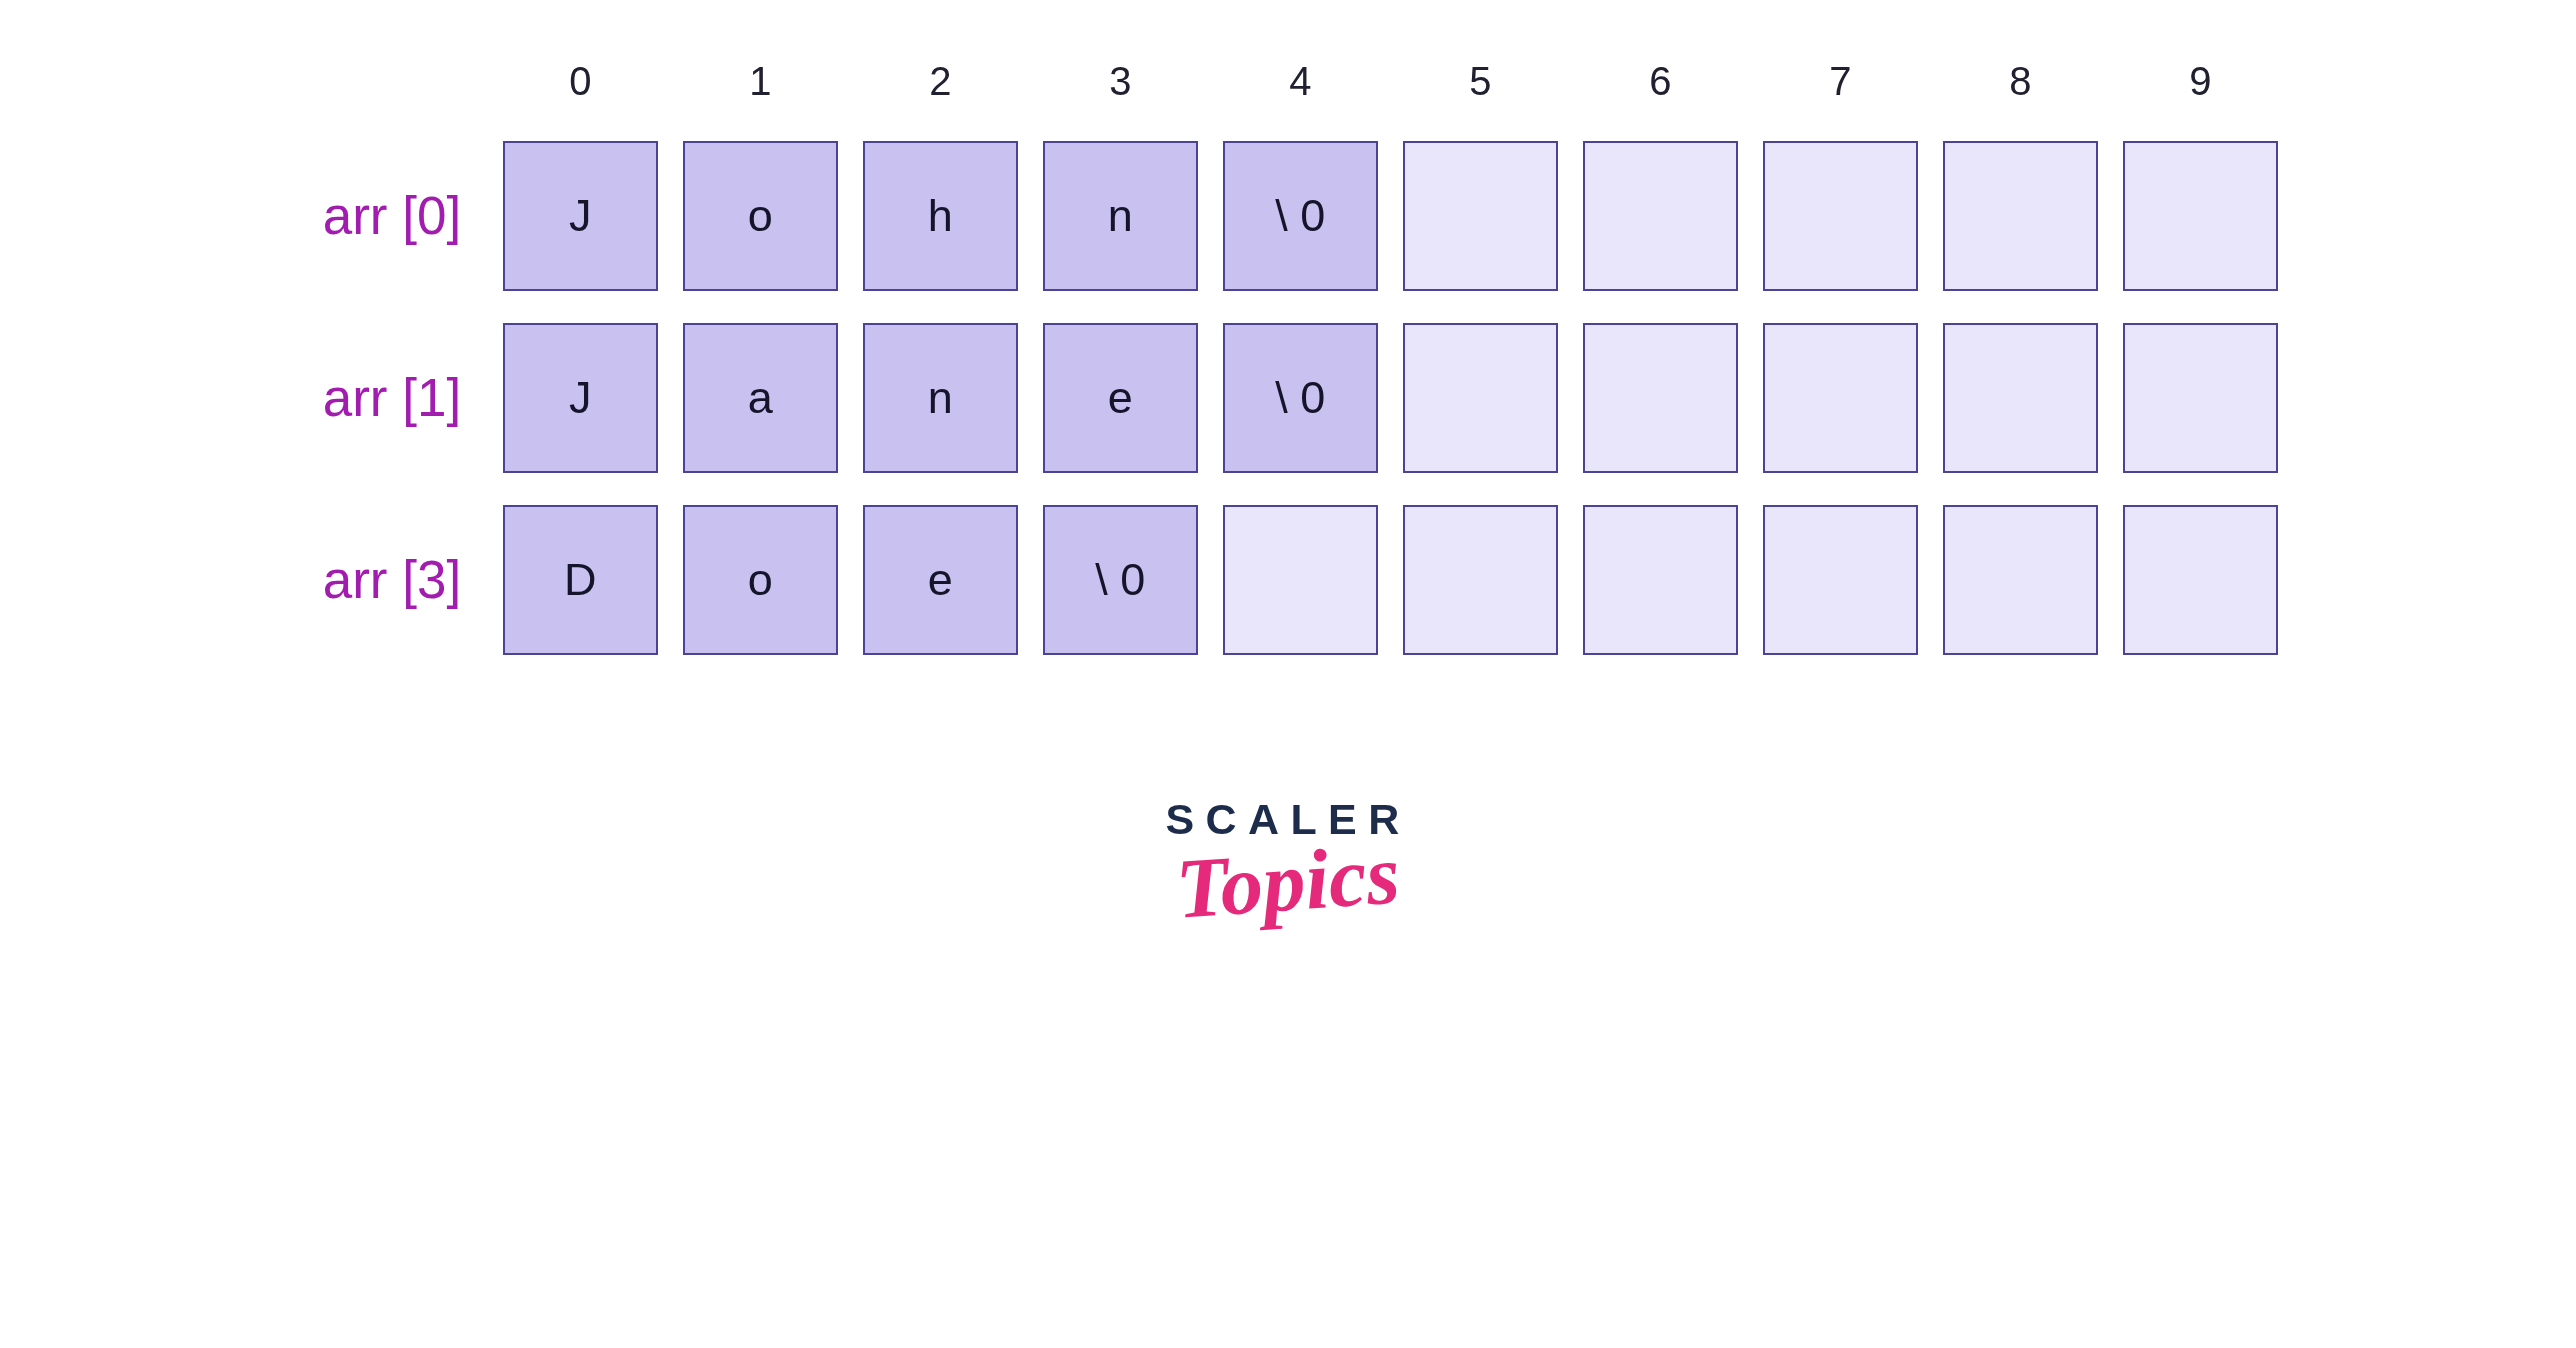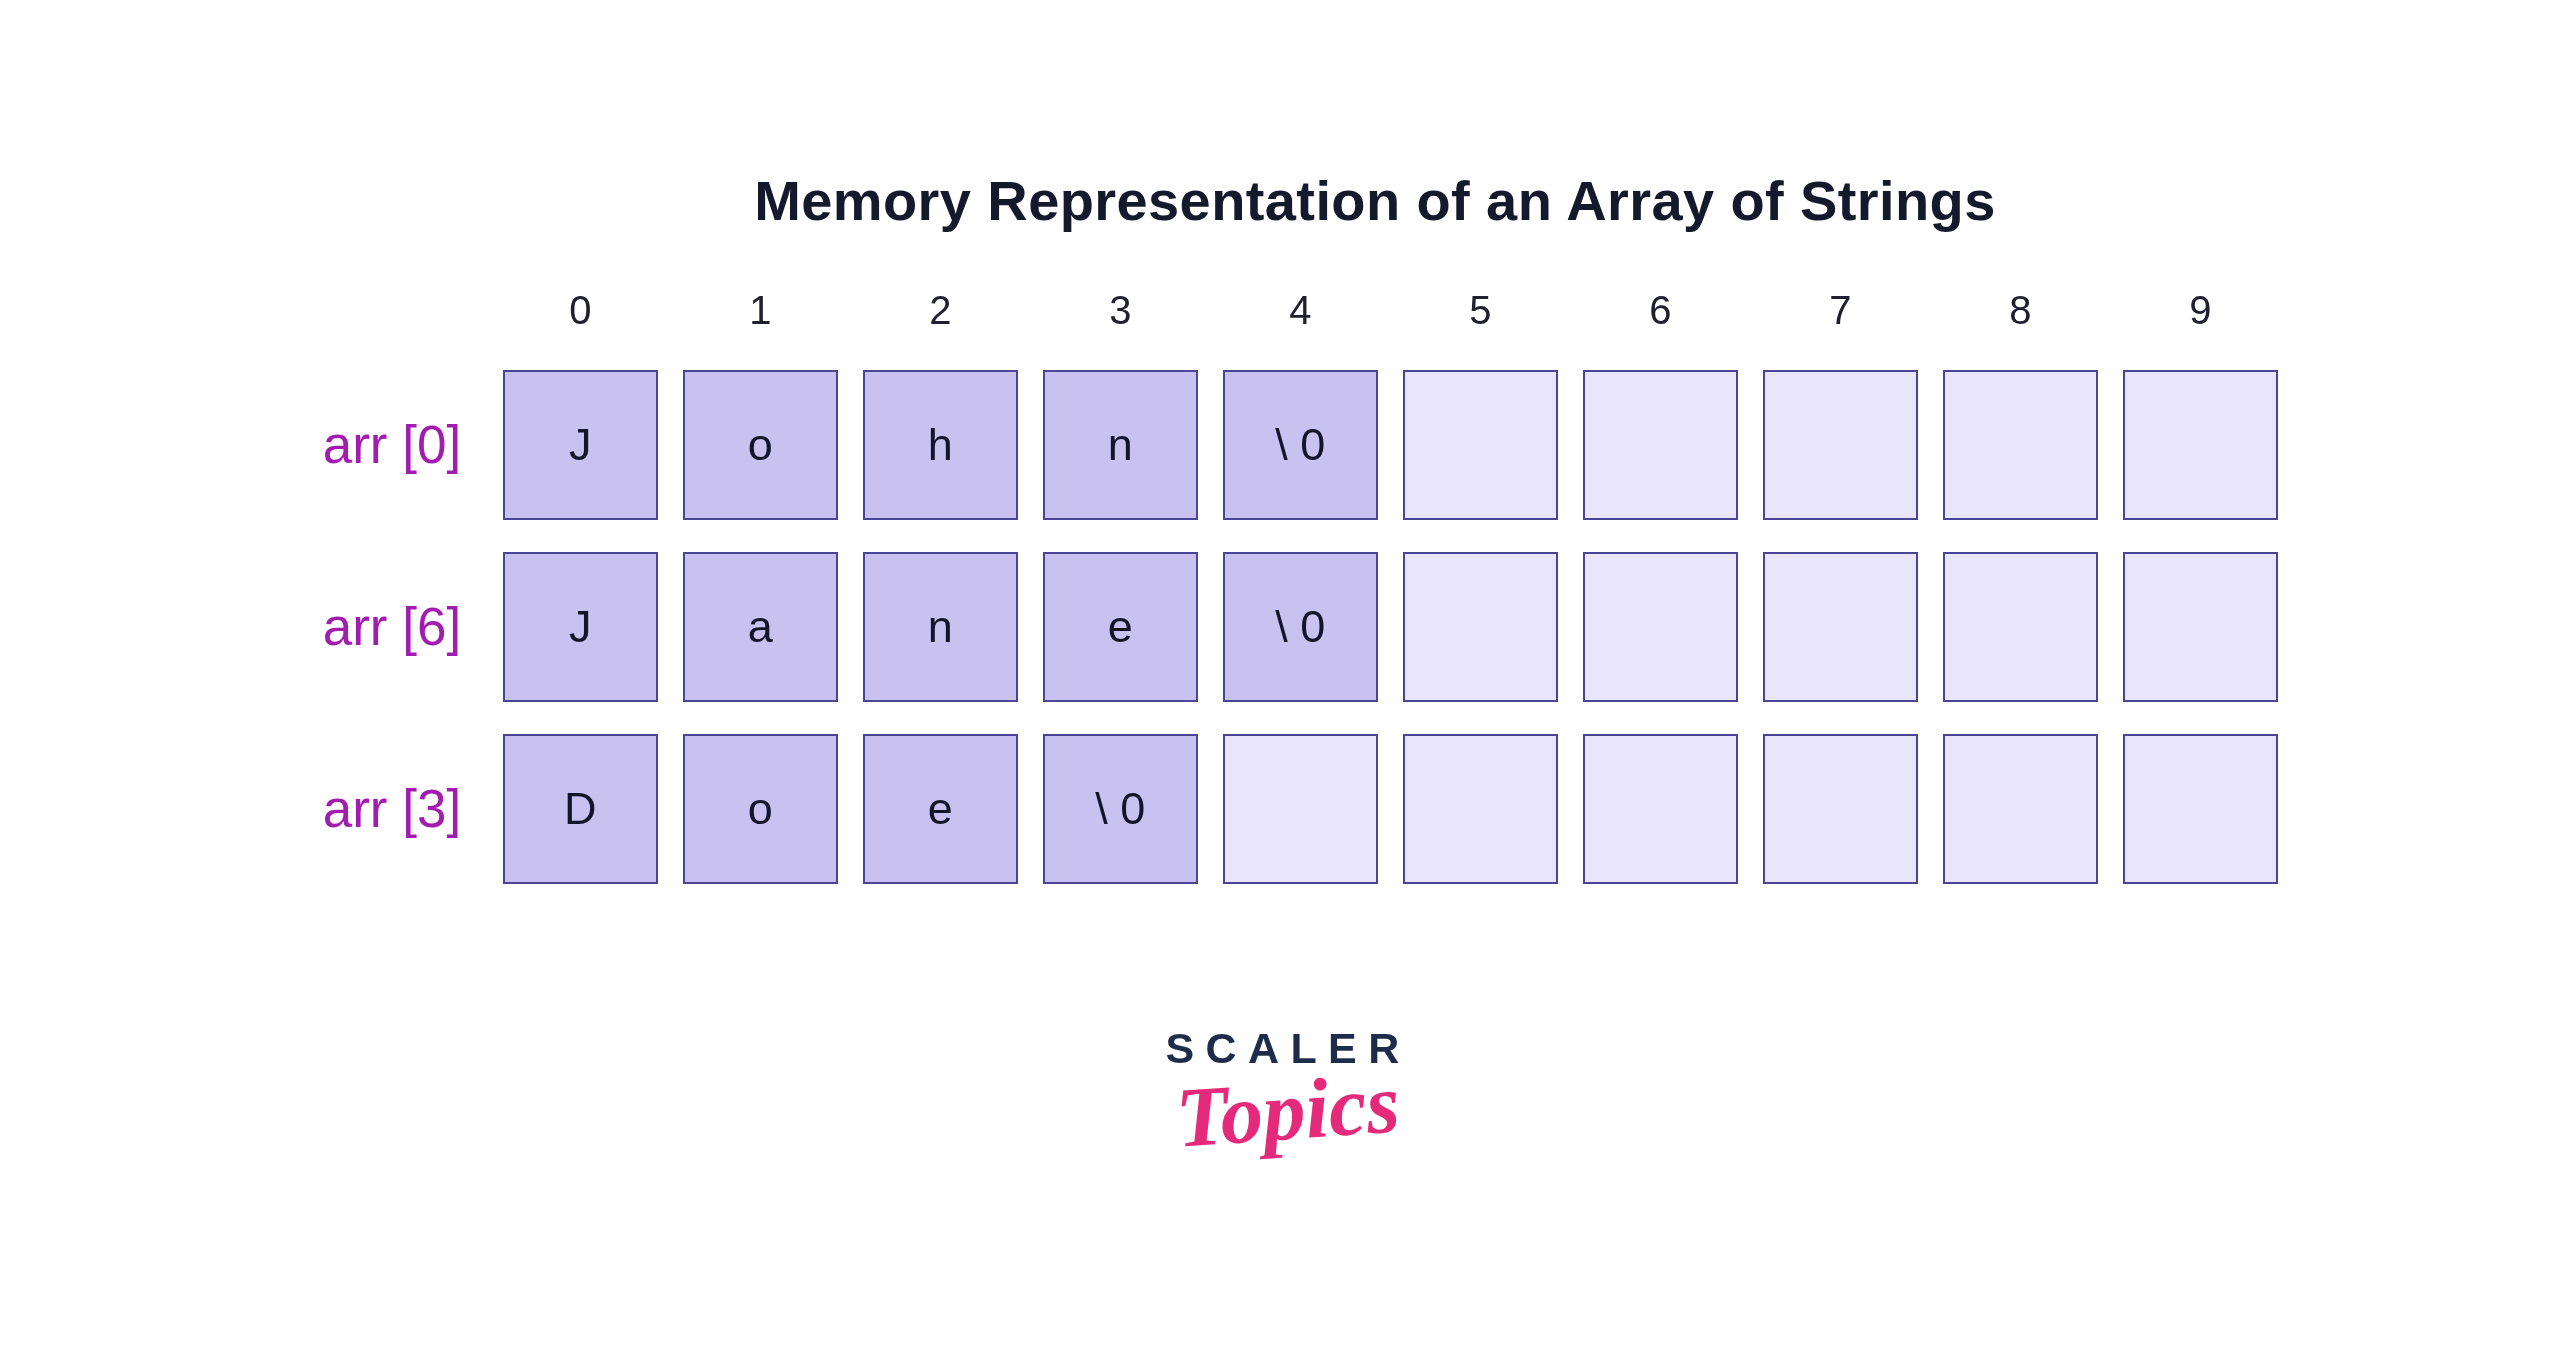--- a/index.html
+++ b/index.html
@@ -97,21 +97,20 @@
     color: #e62a7b;
     margin-top: -4.5px;
     transform: rotate(-4deg);
   }
 </style>
 </head>
 <body>
 
 <div class="page">
 
-  <h1 class="diagram-title">Memory Representation of an Array of Strings</h1>
 
   <div class="mem-grid">
 
     <div class="row header-row">
       <div class="row-label"></div>
       <div class="index">0</div>
       <div class="index">1</div>
       <div class="index">2</div>
       <div class="index">3</div>
       <div class="index">4</div>
@@ -130,21 +129,21 @@
       <div class="cell filled">n</div>
       <div class="cell filled">\ 0</div>
       <div class="cell"></div>
       <div class="cell"></div>
       <div class="cell"></div>
       <div class="cell"></div>
       <div class="cell"></div>
     </div>
 
     <div class="row">
-      <div class="row-label">arr [6]</div>
+      <div class="row-label">arr [1]</div>
       <div class="cell filled">J</div>
       <div class="cell filled">a</div>
       <div class="cell filled">n</div>
       <div class="cell filled">e</div>
       <div class="cell filled">\ 0</div>
       <div class="cell"></div>
       <div class="cell"></div>
       <div class="cell"></div>
       <div class="cell"></div>
       <div class="cell"></div>

